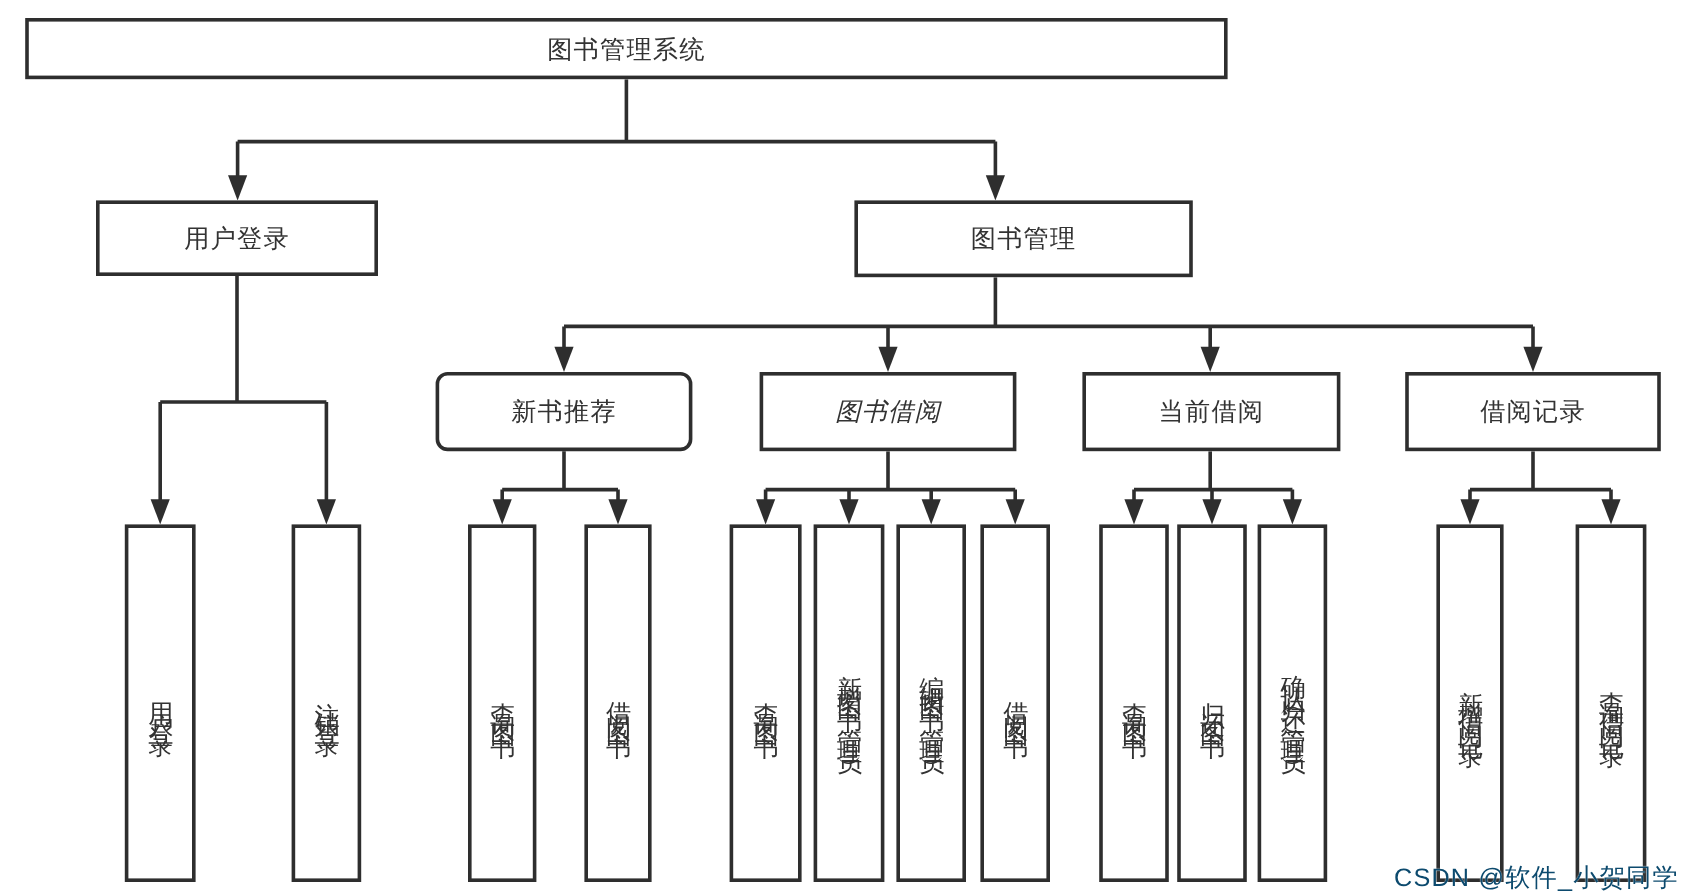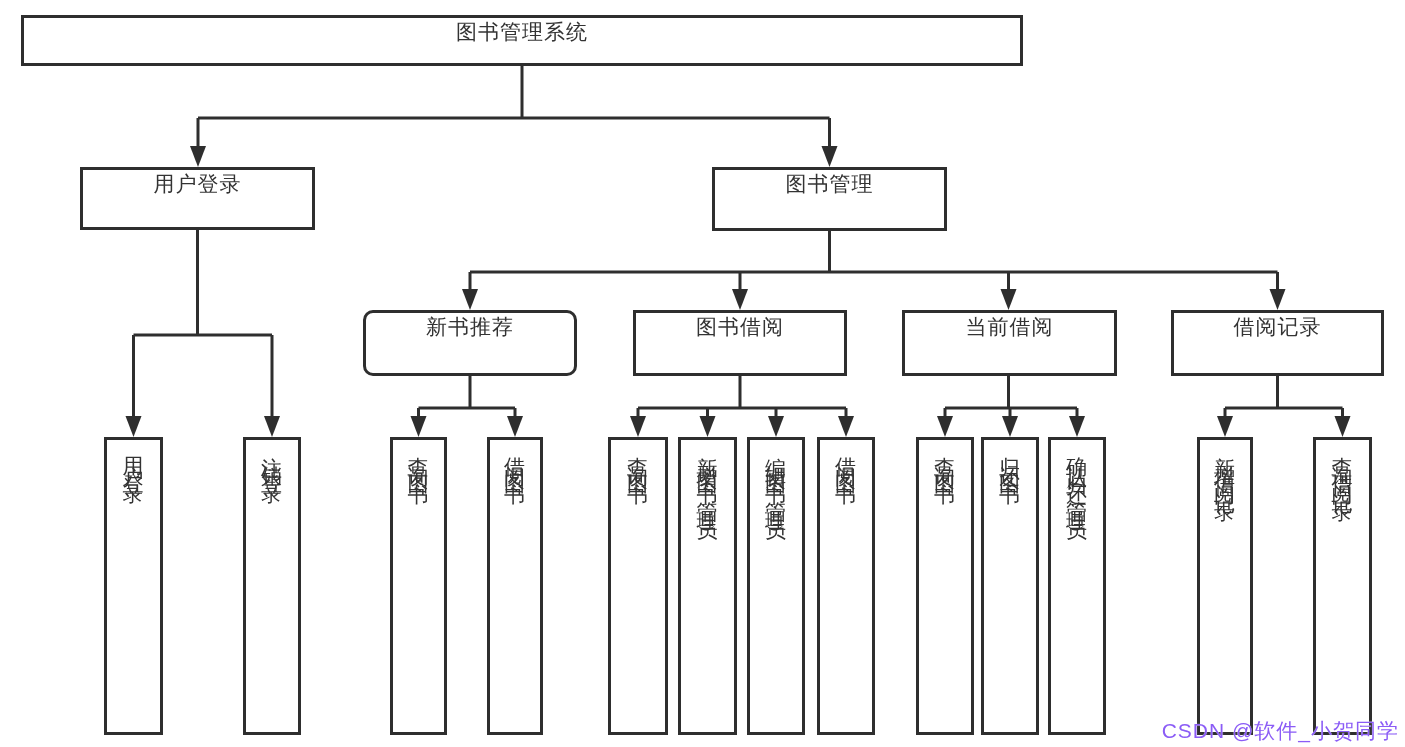--- a/index.html
+++ b/index.html
@@ -6,31 +6,31 @@
   .canvas {
     position:relative; width:1405px; height:747px; background:#ffffff;
     font-family:"Liberation Sans", sans-serif; overflow:hidden;
     --line:#2e2e2e; --text:#333333; --boxbg:#ffffff;
   }
   svg.wires { position:absolute; left:0; top:0; width:1405px; height:747px; }
   svg.wires path { stroke:var(--line); stroke-width:3; fill:none; }
   svg.wires polygon { fill:var(--line); stroke:none; }
   .node {
     position:absolute; background:var(--boxbg); border:3px solid var(--line);
-    box-sizing:border-box; display:flex; justify-content:center;
+    box-sizing:border-box; display:flex; align-items:center; justify-content:center;
     color:var(--text);
   }
   .h-node { font-size:21px; letter-spacing:1px; white-space:nowrap; }
   .v-node span {
     writing-mode:vertical-rl; text-orientation:mixed;
     font-size:21px; line-height:1; letter-spacing:9px; display:block;
   }
   .watermark {
     position:absolute; right:6px; top:717px; z-index:5;
-    font-size:21px; color:#8b5cf6; letter-spacing:1px; white-space:nowrap;
+    font-size:21px; color:#0c4a6e; letter-spacing:1px; white-space:nowrap;
     text-shadow:0 0 1px #ffffff;
     margin-left:19px;
   }
 </style>
 </head>
 <body>
 
 <div class="canvas" style="--line: #2e2e2e; --text: #333333; --boxbg: #ffffff;">
 
   <svg class="wires" viewBox="0 0 1405 747">
@@ -64,28 +64,28 @@
     </g>
   </svg>
 
   <div class="node h-node" style="left:21px; top:15px; width:1002px; height:51px;">
     <span>图书管理系统</span>
   </div>
 
   <div class="node h-node" style="left:80px; top:167px; width:235px; height:63px;">
     <span>用户登录</span>
   </div>
-  <div class="node h-node" style="left:712px; top:167px; width:235px; height:64px;">
+  <div class="node h-node" style="left:712px; top:167px; width:282px; height:64px;">
     <span>图书管理</span>
   </div>
 
   <div class="node h-node" style="left:363px; top:310px; width:214px; height:66px;border-radius:10px;">
     <span>新书推荐</span>
   </div>
-  <div class="node h-node" style="left:633px; top:310px; width:214px; height:66px;">
+  <div class="node h-node" style="left:633px; top:310px; width:214px; height:66px;font-style:italic;">
     <span>图书借阅</span>
   </div>
   <div class="node h-node" style="left:902px; top:310px; width:215px; height:66px;">
     <span>当前借阅</span>
   </div>
   <div class="node h-node" style="left:1171px; top:310px; width:213px; height:66px;">
     <span>借阅记录</span>
   </div>
 
   <div class="node v-node" style="left:104px; top:437px; width:59px; height:298px;">

